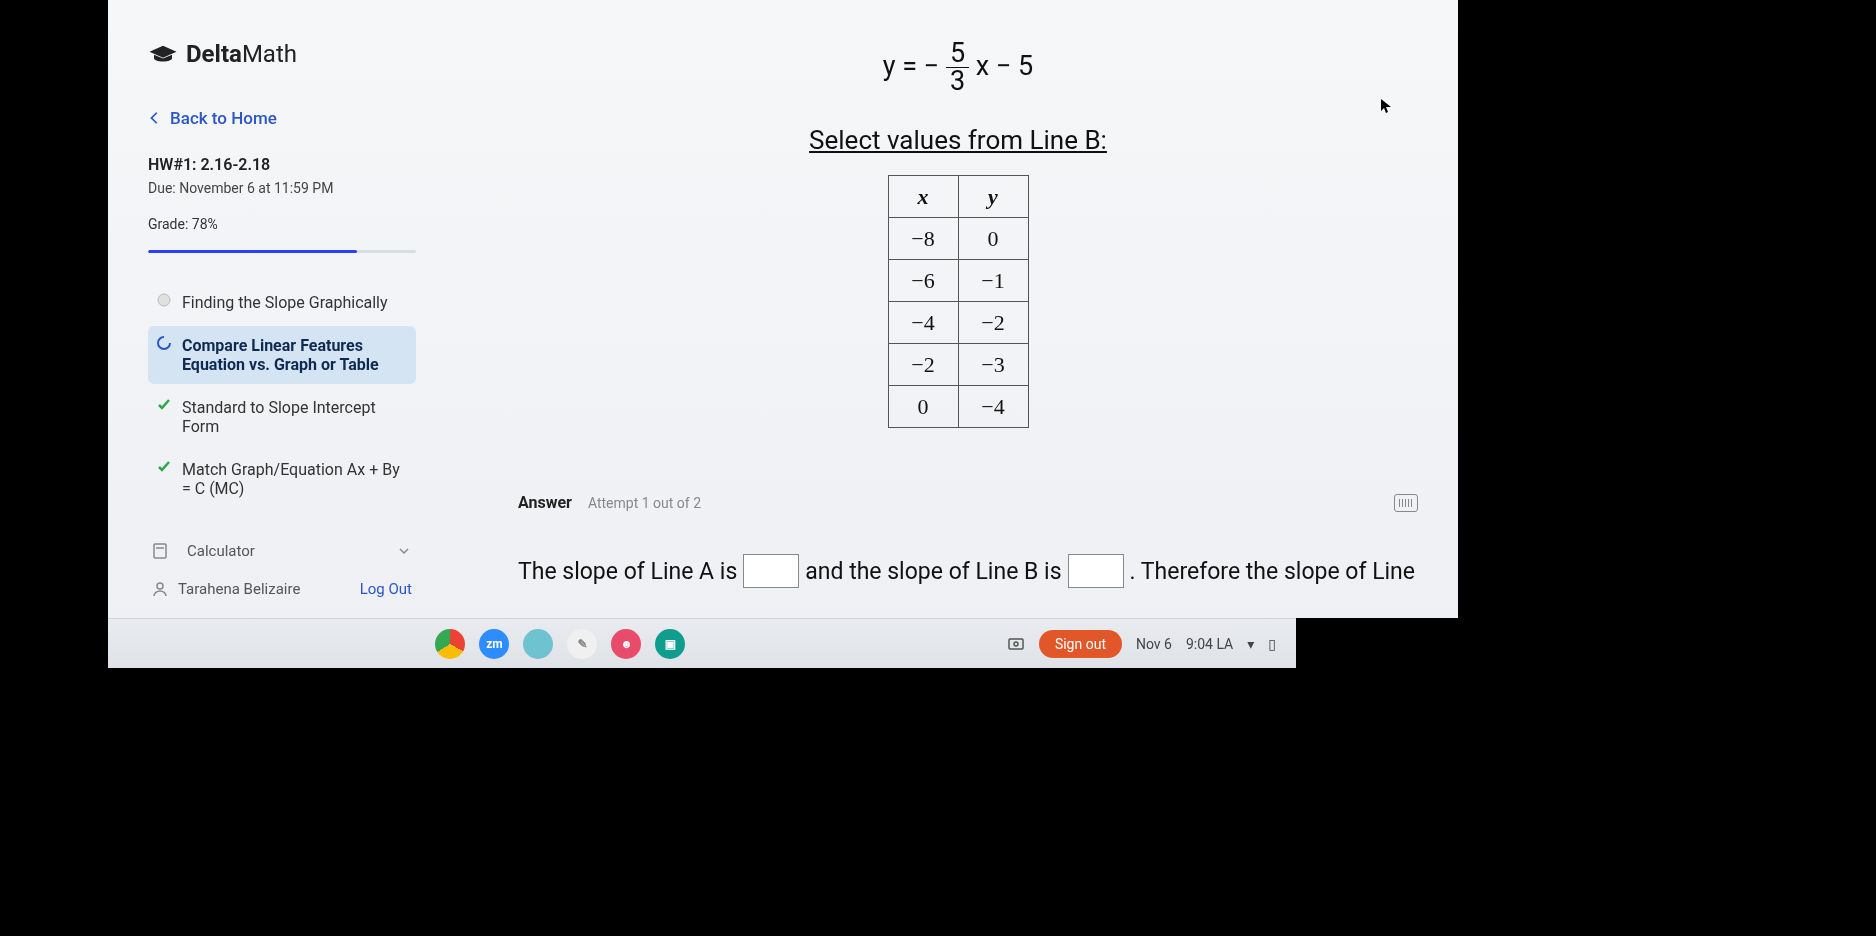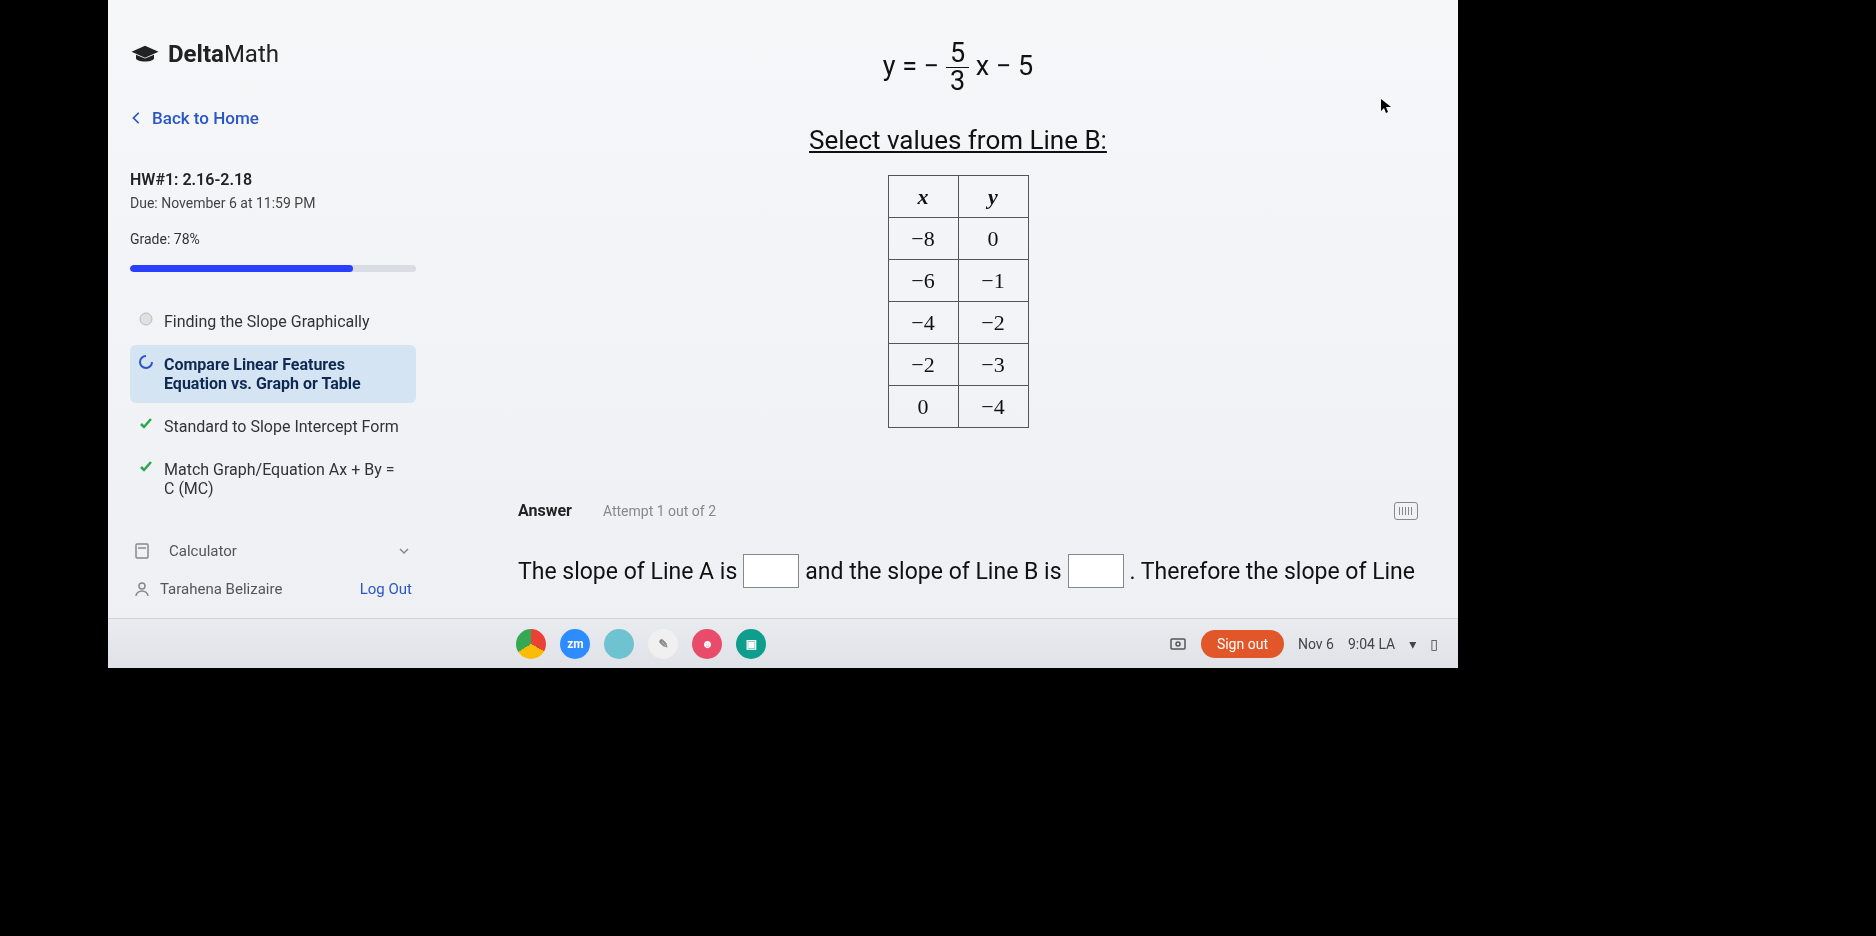--- a/index.html
+++ b/index.html
@@ -1,24 +1,24 @@
 <!DOCTYPE html>
 <html><head>
 <meta charset="utf-8">
 <style>
 * { margin:0; padding:0; box-sizing:border-box; font-family: -apple-system, "Segoe UI", Roboto, Arial, sans-serif; }
 html,body { width:1876px; height:936px; background:#000; overflow:hidden; }
 .screen { position:absolute; left:108px; top:0; width:1350px; height:618px; background:linear-gradient(180deg,#f6f7f9 0%,#eef0f3 100%); display:flex; box-shadow:0 0 40px rgba(255,255,255,.03) inset; }
 .bookmarks { position:absolute; right:420px; top:5px; color:#d0d0d0; font-size:13px; display:flex; align-items:center; gap:6px;}
 .bookmarks svg{width:14px;height:14px;stroke:#d0d0d0;fill:none;stroke-width:1.5}
-.sidebar { width:330px; padding:40px 22px 10px 22px; display:flex; flex-direction:column; background:transparent;justify-content:center; }
+.sidebar { width:330px; padding:40px 22px 10px 40px; display:flex; flex-direction:column; background:transparent; }
 .logo { display:flex; align-items:center; gap:8px; font-size:24px; color:#222; margin-bottom:40px; }
 .logo svg{width:30px;height:20px;fill:#222}
 .logo b{font-weight:700}
-.back { display:flex; align-items:center; gap:8px; color:#2a56c6; font-size:17px; font-weight:500; margin-bottom:42px; cursor:pointer;}
+.back { display:flex; align-items:center; gap:8px; color:#2a56c6; font-size:17px; font-weight:500; margin-bottom:27px; cursor:pointer;}
 .back svg{width:14px;height:14px;stroke:#2a56c6;stroke-width:2;fill:none}
 .hw-title{font-size:16px;font-weight:600;color:#222;margin-bottom:6px}
 .hw-due{font-size:14px;color:#444;margin-bottom:20px}
 .grade-label{font-size:14px;color:#333;margin-bottom:18px}
 .progress{width:100%;height:8px;background:#d9dce2;border-radius:4px;overflow:hidden;margin-bottom:30px}
 .progress-fill{height:100%;background:#2a3fff;border-radius:4px}
 .topic{display:flex;align-items:flex-start;gap:10px;padding:10px 8px;font-size:16px;color:#333;border-radius:6px;cursor:pointer;margin-bottom:4px}
 .topic.active{background:#d5e4f3;font-weight:700;color:#0f2a52}
 .topic .icn{width:16px;flex:none;display:flex;justify-content:center}
 .topic .icn svg{width:14px;height:14px}
@@ -34,28 +34,28 @@
 .logout{margin-left:auto;color:#2a56c6;cursor:pointer}
 .main{flex:1;padding:30px 60px 10px 80px;font-family:"Times New Roman",serif;color:#111;position:relative}
 .equation{font-size:27px;text-align:center;margin-bottom:30px;margin-top:10px}
 .frac{display:inline-flex;flex-direction:column;align-items:center;vertical-align:middle;font-size:27px;line-height:1}
 .frac .n{border-bottom:1.5px solid #111;padding:0 4px}
 .frac .d{padding:0 4px}
 .select-heading{font-size:26px;text-align:center;text-decoration:underline;margin-bottom:20px}
 table.vals{margin:0 auto;border-collapse:collapse}
 table.vals td,table.vals th{border:1.5px solid #555;width:70px;height:42px;text-align:center;font-size:22px;font-style:italic;font-family:"Times New Roman",serif}
 table.vals td{font-style:normal}
-.answer-row{position:absolute;bottom:98px;left:80px;right:40px;display:flex;align-items:center;gap:31px;font-family:-apple-system,Arial,sans-serif}
+.answer-row{position:absolute;bottom:106px;left:80px;right:40px;display:flex;align-items:center;gap:16px;font-family:-apple-system,Arial,sans-serif}
 .answer-label{font-weight:700;font-size:16px;color:#222}
 .attempt{font-size:14px;color:#888}
 .kbd-icon{margin-left:auto;width:24px;height:18px;border:1.5px solid #888;border-radius:3px;display:flex;align-items:center;justify-content:center}
 .kbd-icon::before{content:"";width:14px;height:8px;background:repeating-linear-gradient(90deg,#888 0 1px,transparent 1px 3px)}
 .sentence{position:absolute;bottom:30px;left:80px;right:40px;font-size:23px;font-family:"Times New Roman",serif;display:flex;align-items:center;flex-wrap:wrap;gap:6px}
 .blank{display:inline-block;width:56px;height:34px;border:1px solid #888;background:#fff}
-.shelf{position:absolute;left:108px;top:618px;width:1350px;height:50px;background:linear-gradient(180deg,#e9ebef 0%,#dfe2e7 100%);display:flex;align-items:center;padding:0 20px;gap:14px;border-top:1px solid #cfd2d8}
+.shelf{position:absolute;left:108px;top:618px;width:1188px;height:50px;background:linear-gradient(180deg,#e9ebef 0%,#dfe2e7 100%);display:flex;align-items:center;padding:0 20px;gap:14px;border-top:1px solid #cfd2d8}
 .shelf .spacer{flex:1}
 .shelf .circ{width:30px;height:30px;border-radius:50%;display:flex;align-items:center;justify-content:center;font-size:12px;font-weight:700;color:#fff}
 .signout-btn{background:#e2572a;color:#ffffff;border:none;border-radius:16px;padding:6px 16px;font-size:14px;cursor:pointer}
 .shelf-txt{font-size:14px;color:#444}
 .circle-launcher{position:absolute;left:118px;top:632px;width:18px;height:18px;border:2px solid #888;border-radius:50%}
 .cursor{position:absolute;right:480px;top:98px;}
 .cursor svg{width:16px;height:16px;fill:#000}
 </style>
 </head>
 <body>

